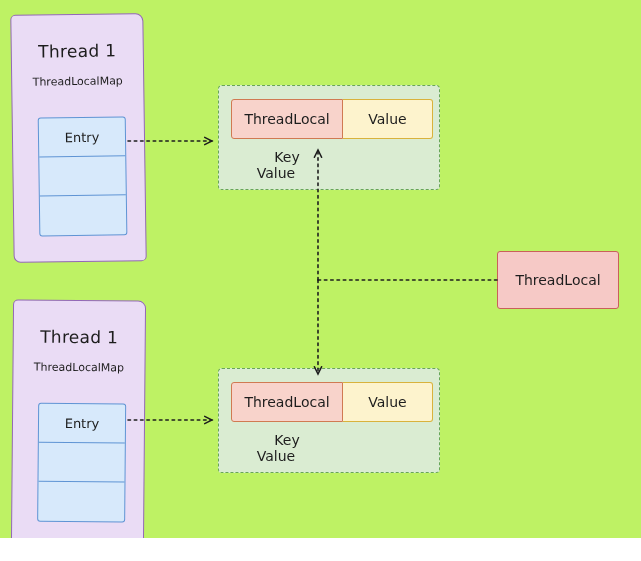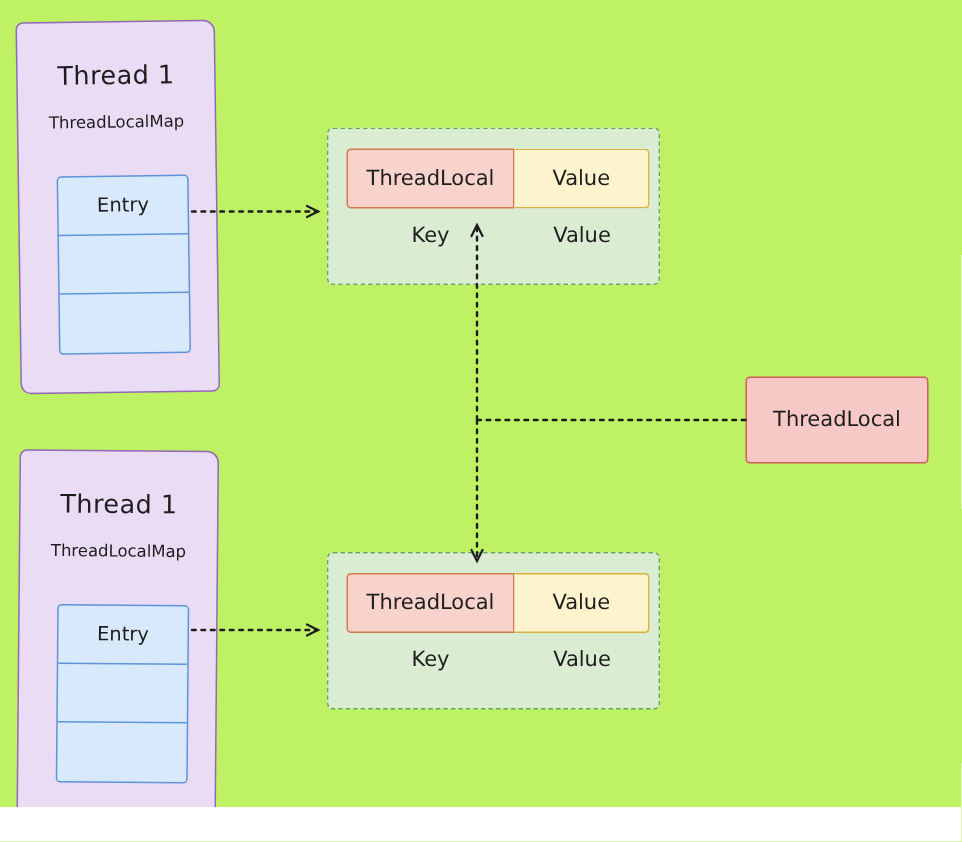--- a/index.html
+++ b/index.html
@@ -63,21 +63,21 @@
   }
   .value-cell {
     width: 90px;
     background: var(--yellow-fill, #fdf3cd);
     border: 1.6px solid var(--yellow-stroke, #d9b23c);
     border-left: none;
     border-radius: 0 3px 3px 0;
     display: flex; align-items: center; justify-content: center;
     font-size: 14px;
   }
-  .kv-labels { position: absolute; left: 12px; top: 63px; display: flex; width: 202px; font-size: 14px; }
+  .kv-labels { position: absolute; left: 12px; top: 63px; display: flex; width: 202px; font-size: 14px; flex-direction: column; }
   .kv-labels .key-label { width: 112px; text-align: center; }
   .kv-labels .value-label { width: 90px; text-align: center; }
 
   
   .threadlocal-box {
     position: absolute; left: 497px; top: 251px; width: 122px; height: 58px;
     background: var(--red-fill, #f6c9c6);
     border: 1.6px solid var(--red-stroke, #c9605b);
     border-radius: 3px;
     display: flex; align-items: center; justify-content: center;

